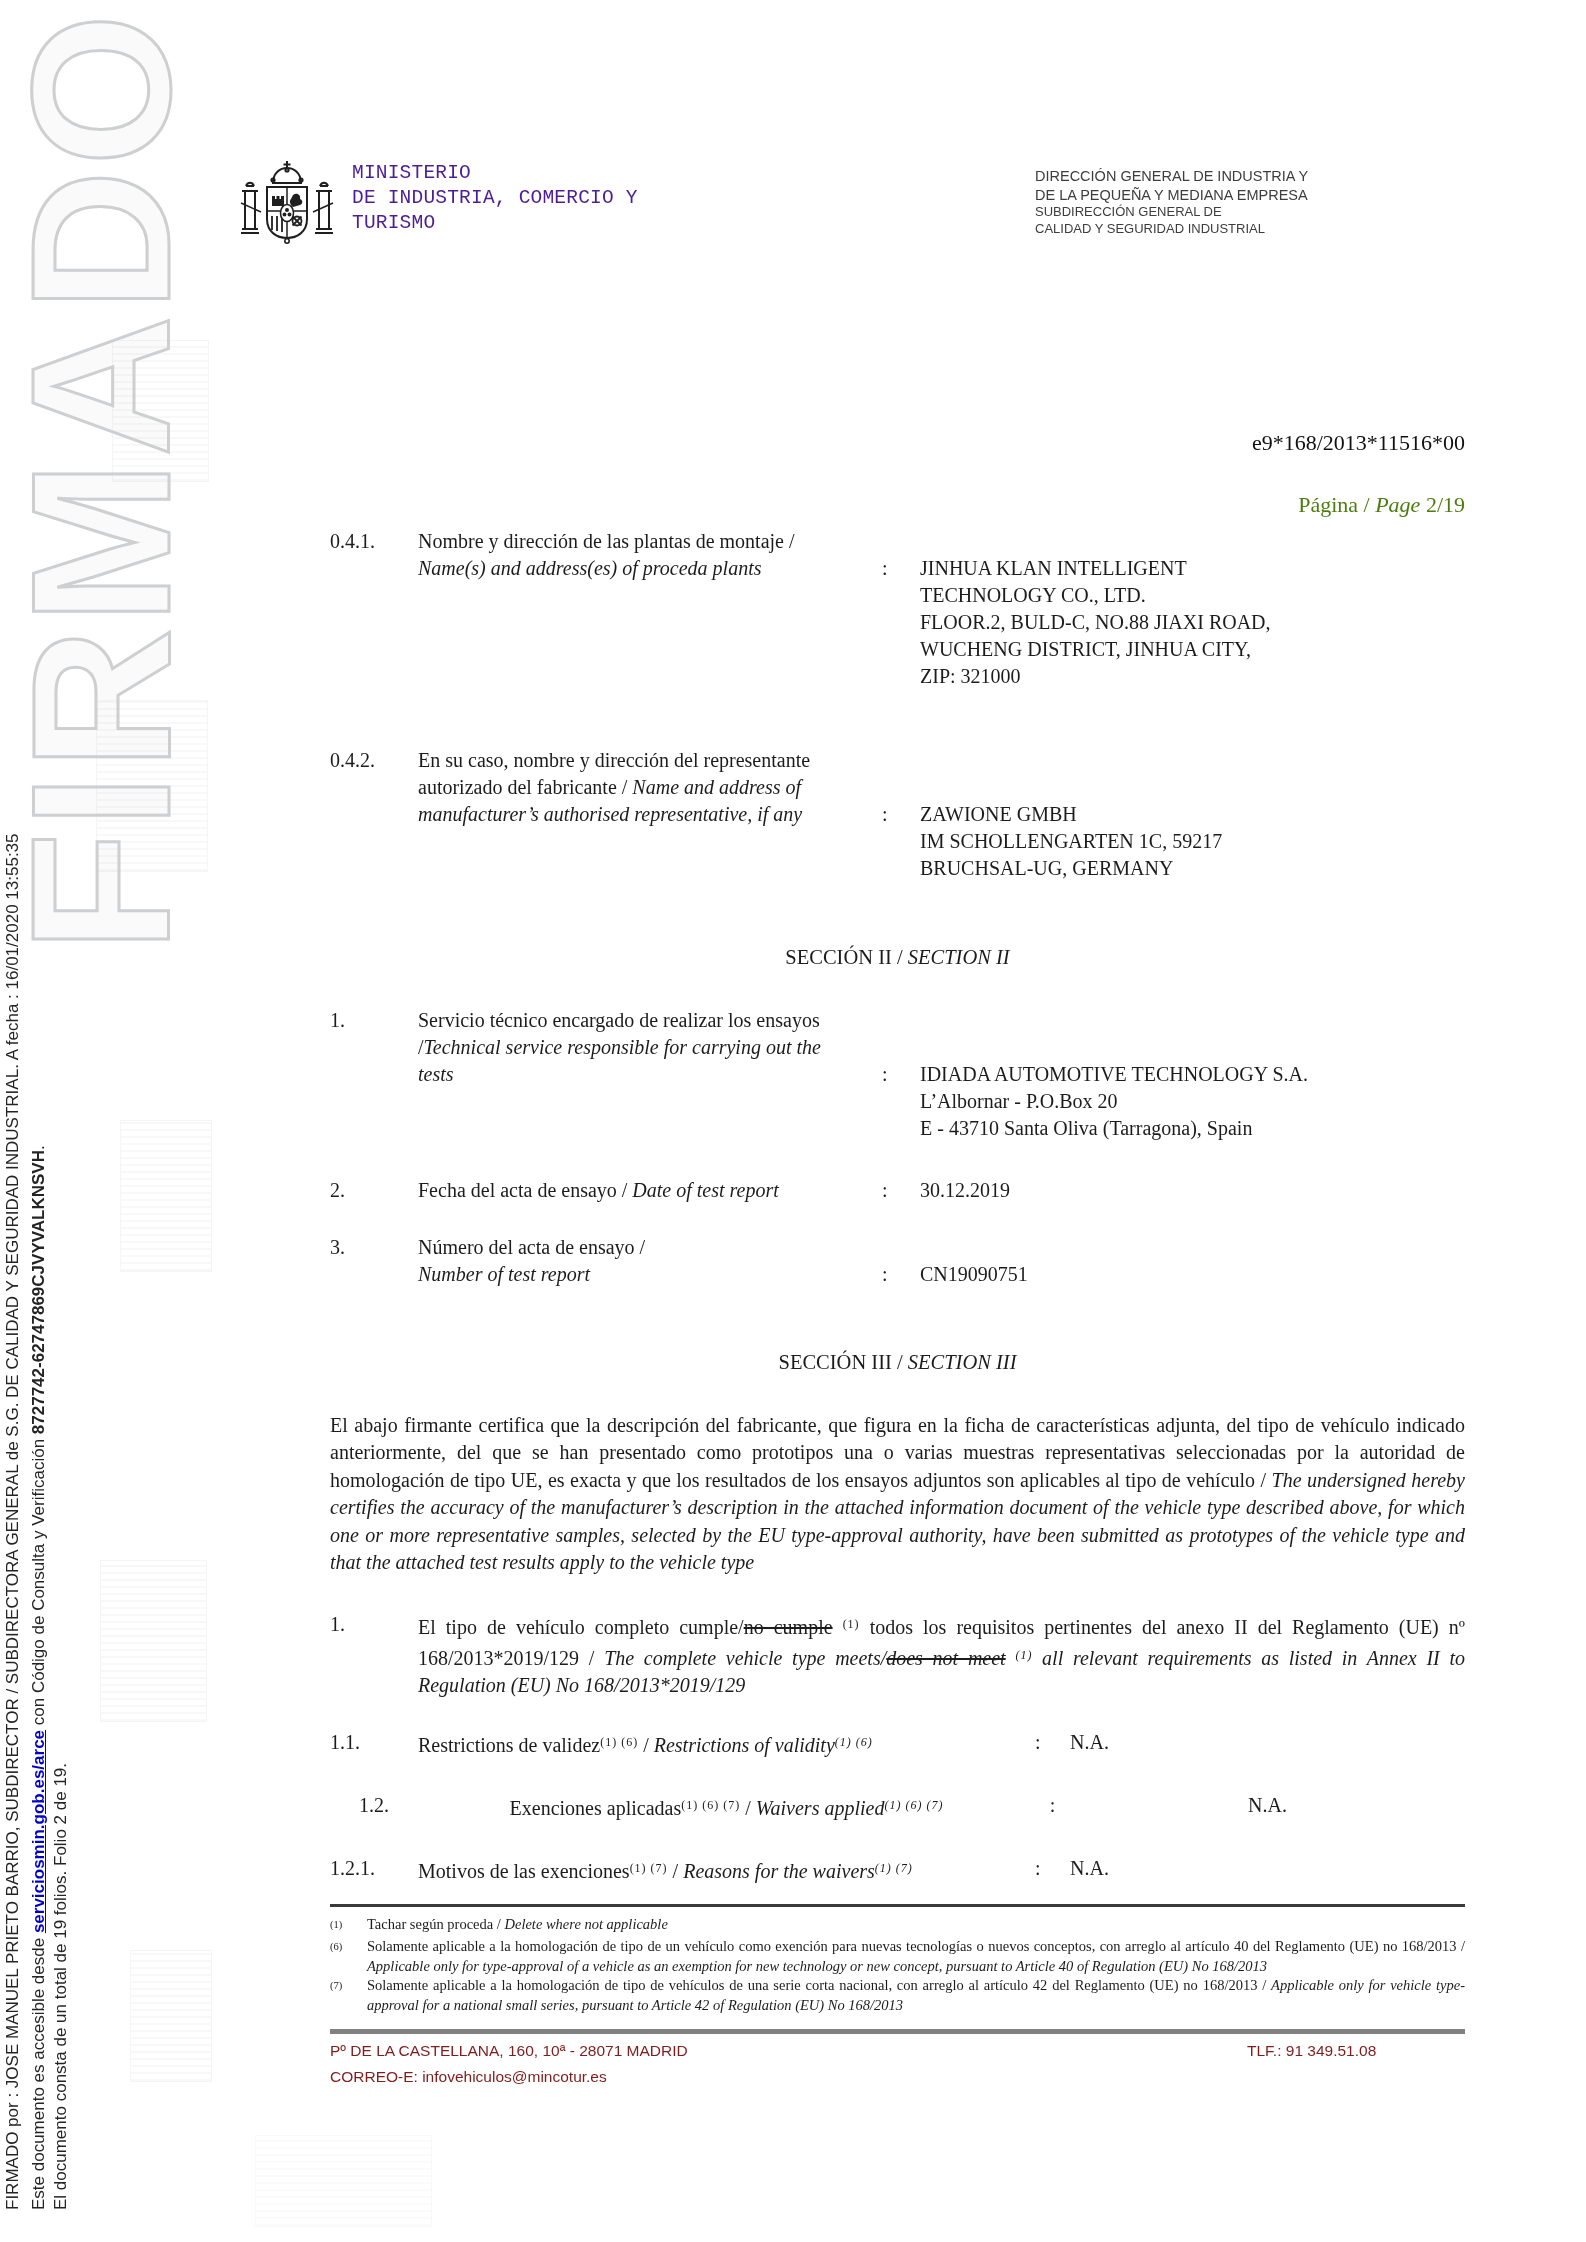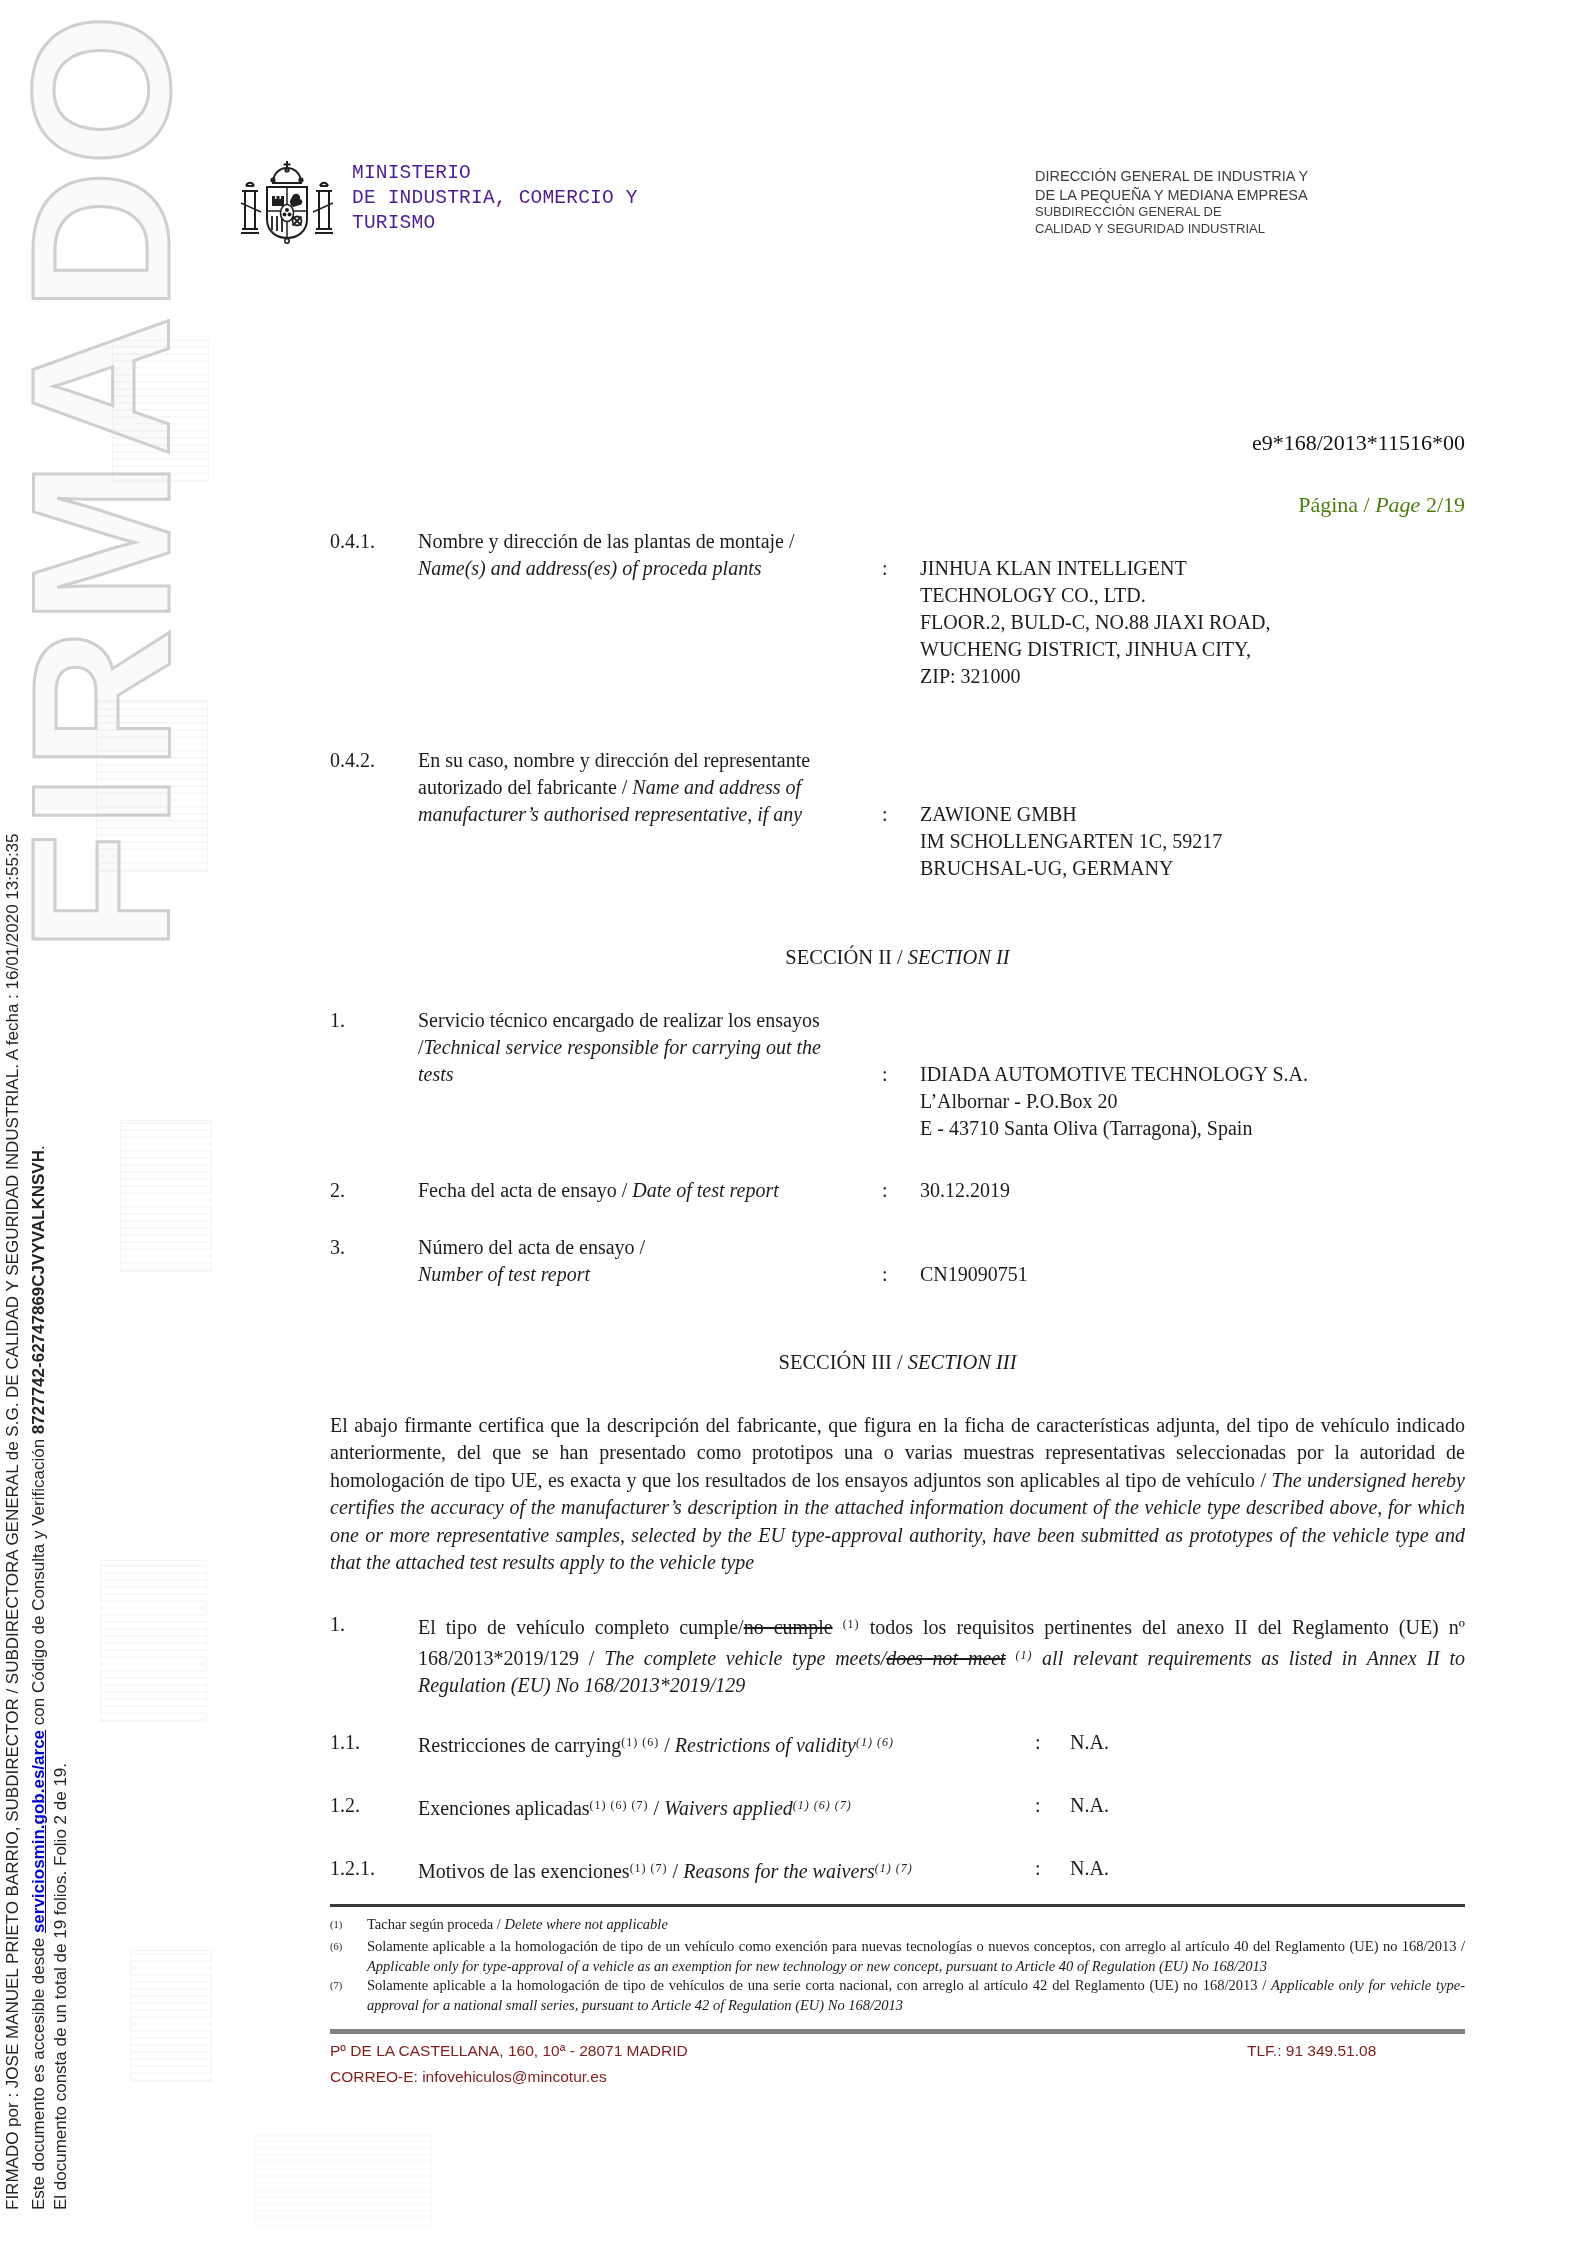--- a/index.html
+++ b/index.html
@@ -201,26 +201,26 @@
 
     <div class="para" style="margin-top:36px;"><span>El abajo firmante certifica que la descripción del fabricante, que figura en la ficha de características adjunta, del tipo de vehículo indicado anteriormente, del que se han presentado como prototipos una o varias muestras representativas seleccionadas por la autoridad de homologación de tipo UE, es exacta y que los resultados de los ensayos adjuntos son aplicables al tipo de vehículo / </span><i>The undersigned hereby certifies the accuracy of the manufacturer’s description in the attached information document of the vehicle type described above, for which one or more representative samples, selected by the EU type-approval authority, have been submitted as prototypes of the vehicle type and that the attached test results apply to the vehicle type</i></div>
 
     <div class="rowC" style="margin-top:35px; line-height:27.4px;">
       <div>1.</div>
       <div class="just"><span>El tipo de vehículo completo cumple/</span><span class="strike">no cumple</span> <sup class="s">(1)</sup><span> todos los requisitos pertinentes del anexo II del Reglamento (UE) nº 168/2013*2019/129 / </span><i>The complete vehicle type meets/</i><i class="strike">does not meet</i> <sup class="s it">(1)</sup><i> all relevant requirements as listed in Annex II to Regulation (EU) No 168/2013*2019/129</i></div>
     </div>
 
     <div class="rowB" style="margin-top:29px;">
       <div>1.1.</div>
-      <div><span>Restricciones de carrying</span><sup class="s">(1) (6)</sup><span> / </span><i>Restrictions of validity</i><sup class="s it">(1) (6)</sup></div>
+      <div><span>Restrictions de validez</span><sup class="s">(1) (6)</sup><span> / </span><i>Restrictions of validity</i><sup class="s it">(1) (6)</sup></div>
       <div class="colon">:</div>
       <div>N.A.</div>
     </div>
 
-    <div class="rowB" style="margin-top:33px;">
+    <div class="rowB" style="margin-top:33px;text-align:center;">
       <div>1.2.</div>
       <div><span>Exenciones aplicadas</span><sup class="s">(1) (6) (7)</sup><span> / </span><i>Waivers applied</i><sup class="s it">(1) (6) (7)</sup></div>
       <div class="colon">:</div>
       <div>N.A.</div>
     </div>
 
     <div class="rowB" style="margin-top:33px;">
       <div>1.2.1.</div>
       <div><span>Motivos de las exenciones</span><sup class="s">(1) (7)</sup><span> / </span><i>Reasons for the waivers</i><sup class="s it">(1) (7)</sup></div>
       <div class="colon">:</div>

